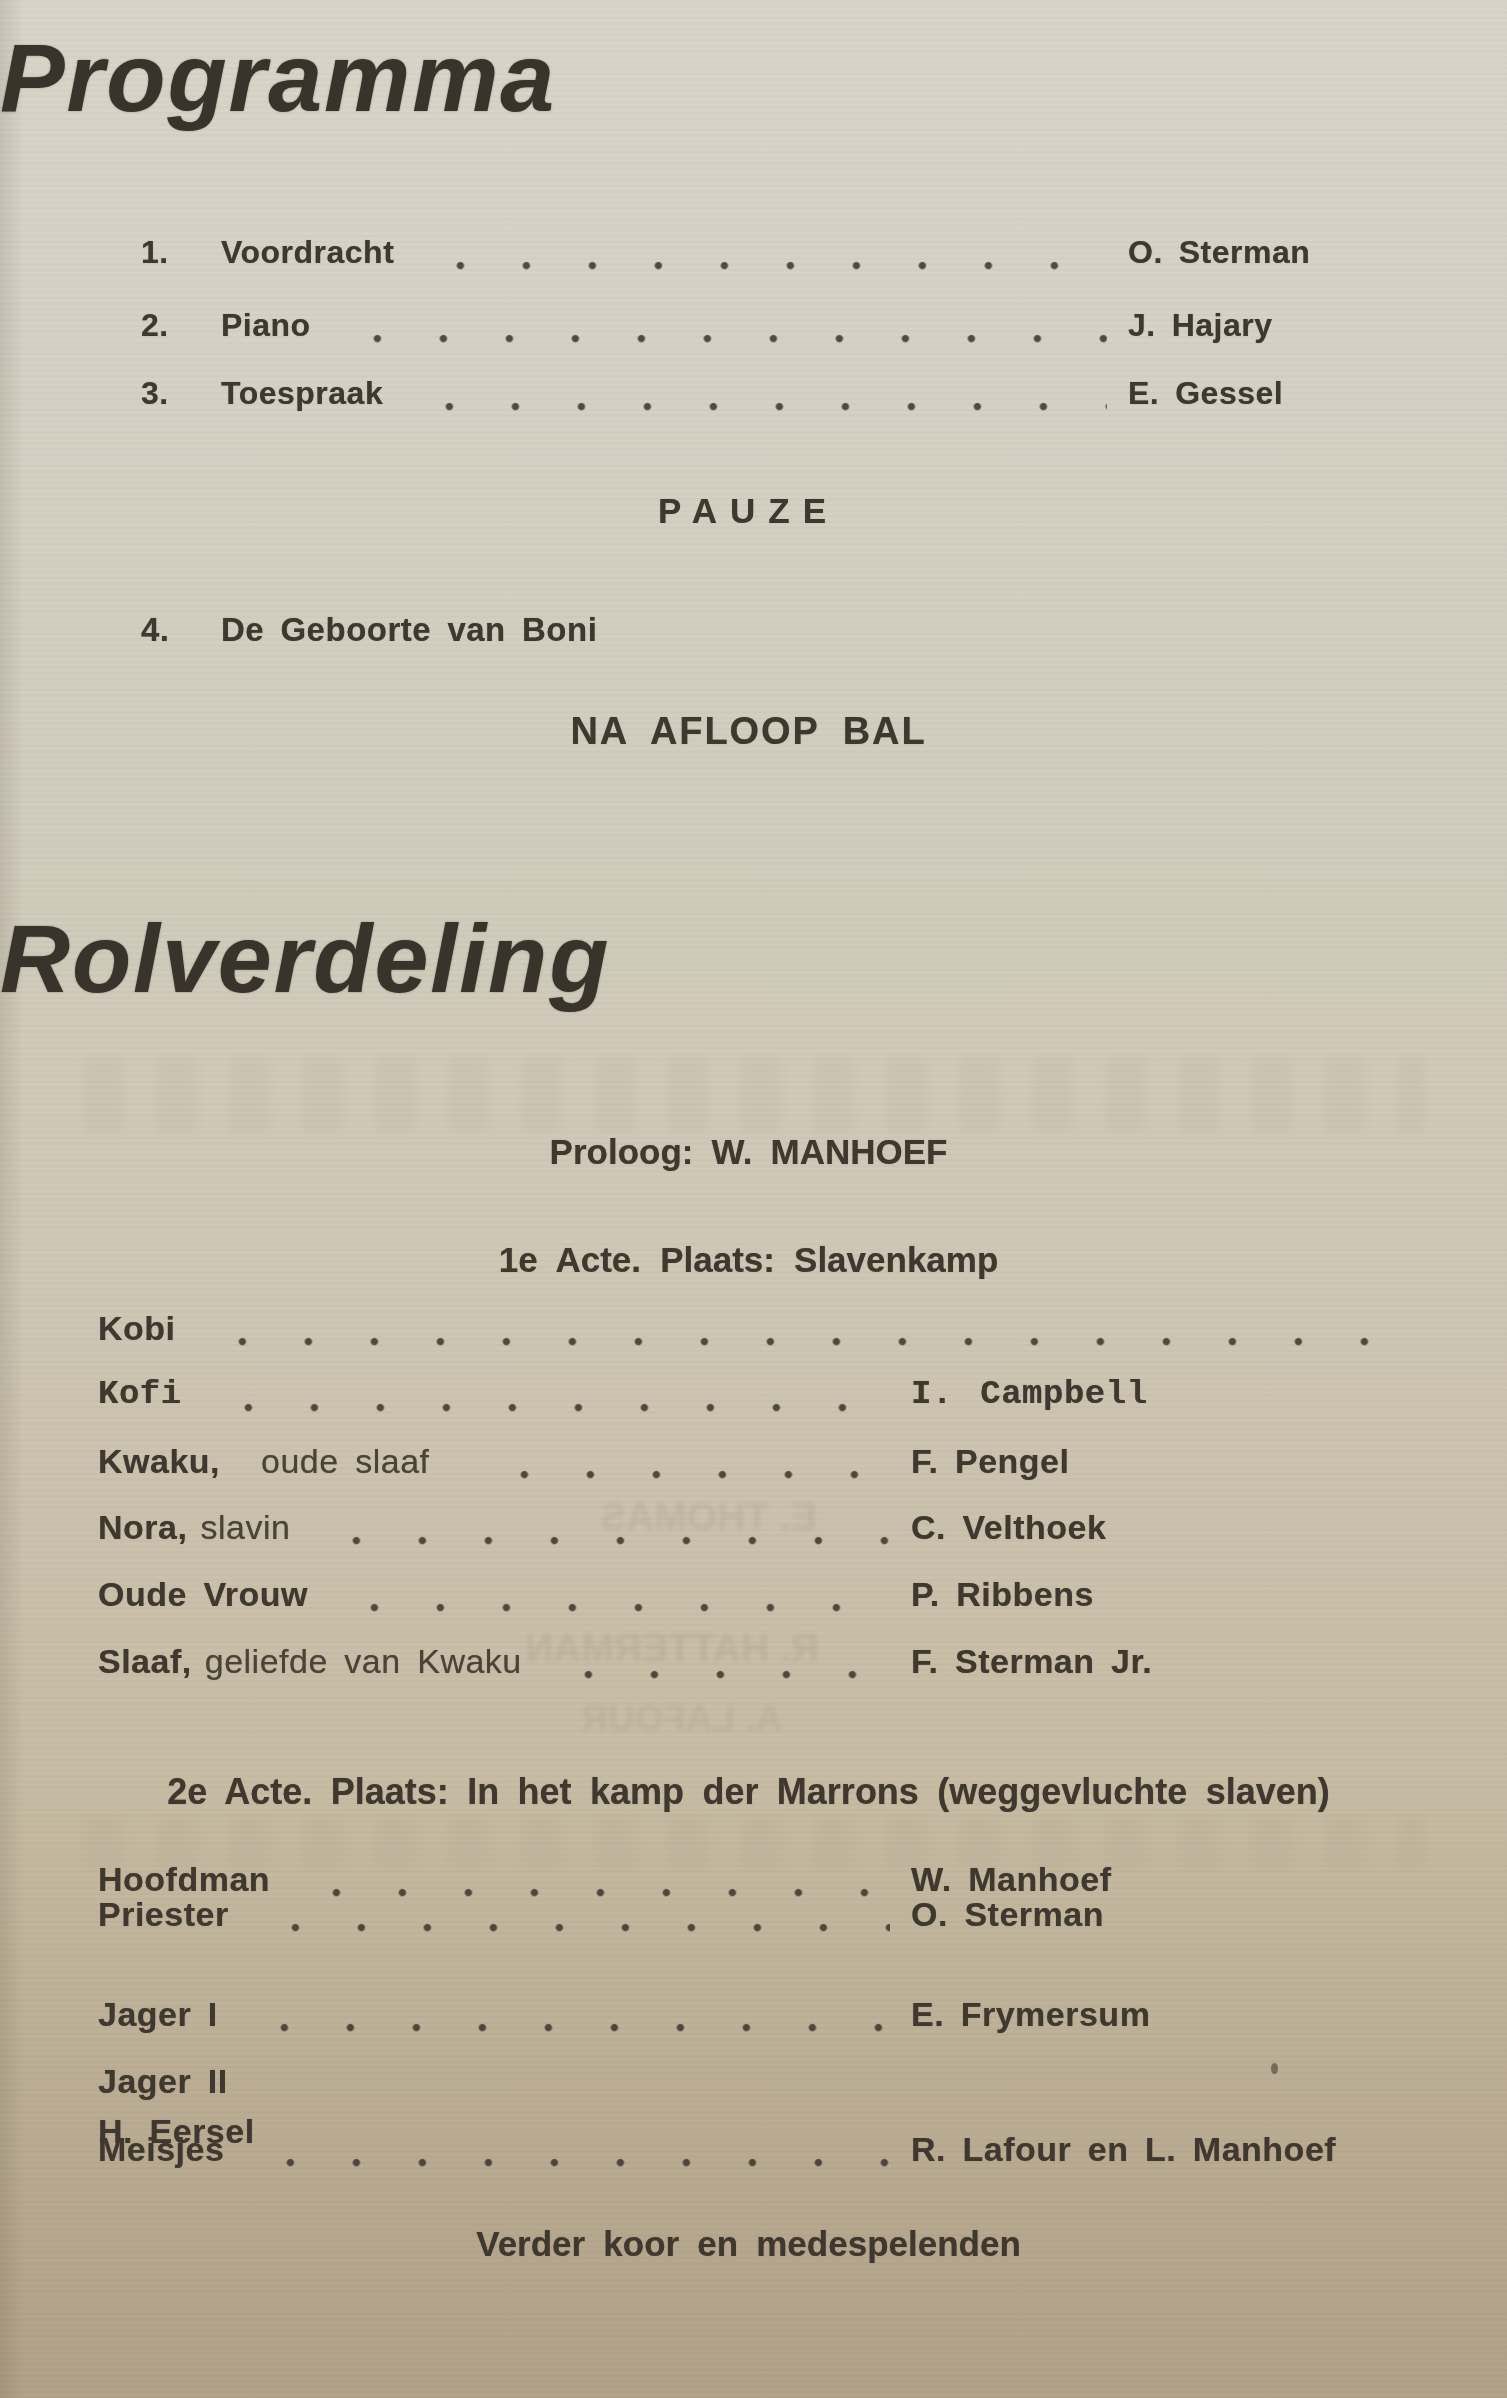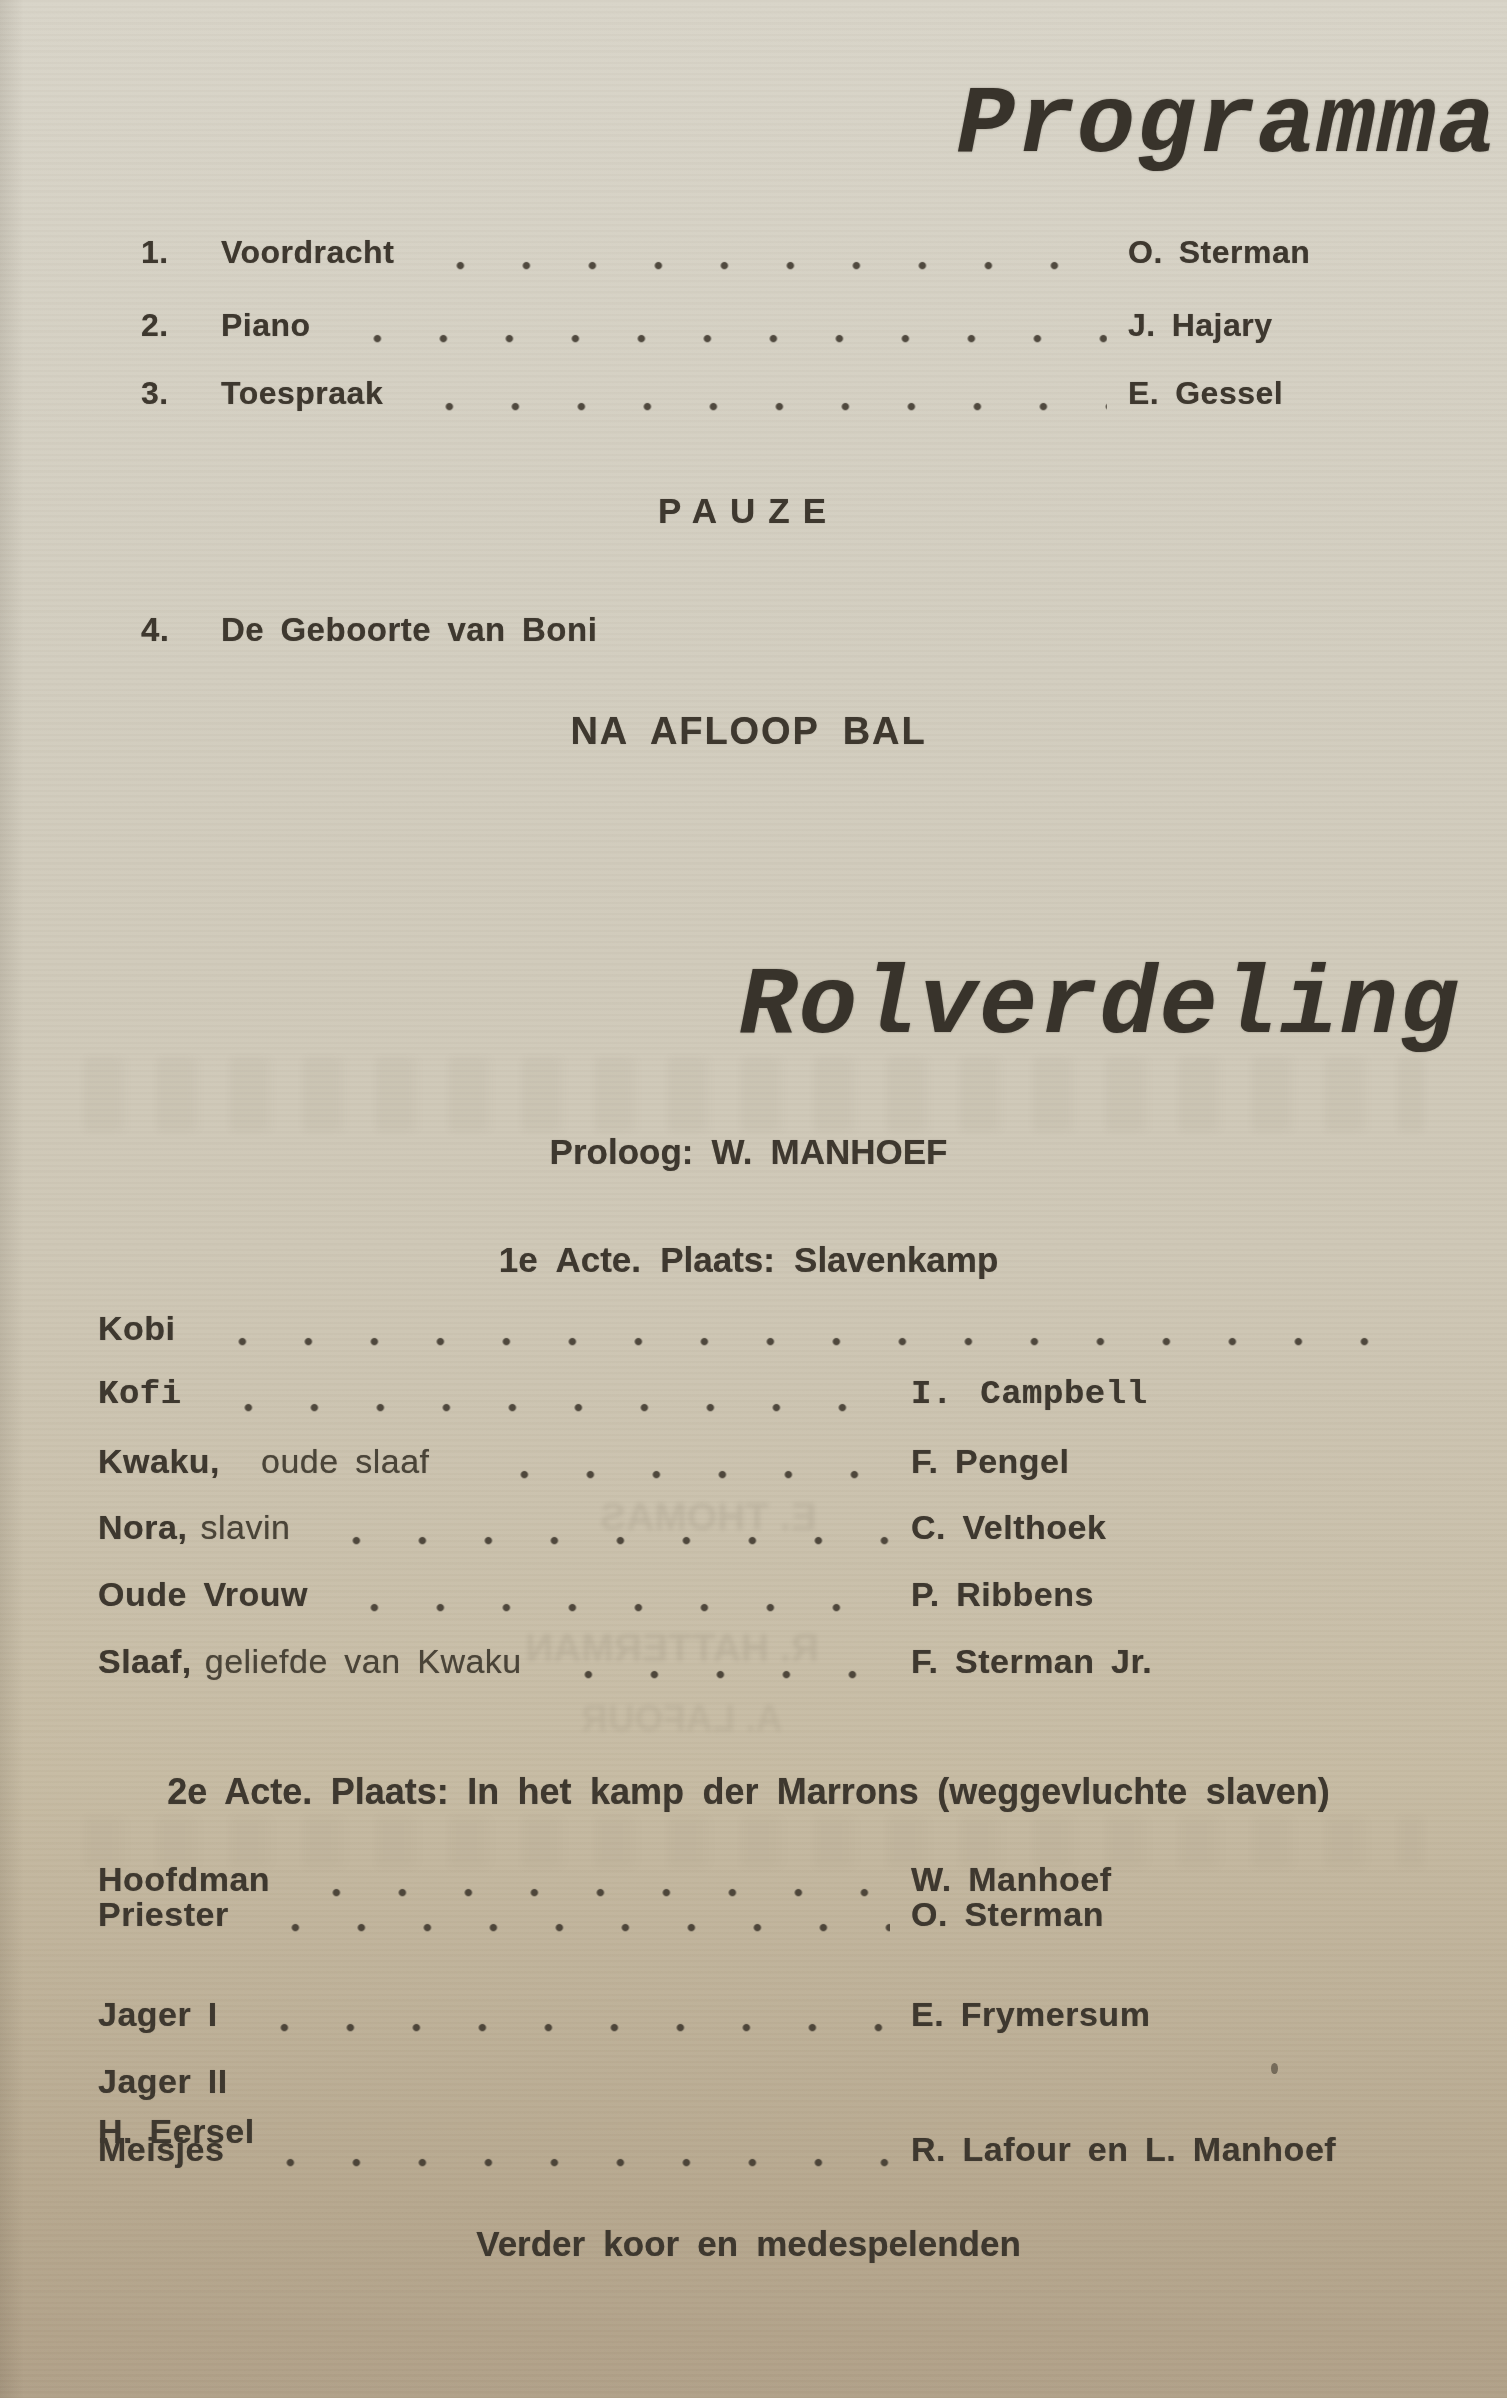--- a/index.html
+++ b/index.html
@@ -10,28 +10,27 @@
     font-family:"Liberation Sans",sans-serif;
     background:
       linear-gradient(90deg, rgba(40,30,18,.10) 0px, rgba(40,30,18,0) 24px),
       repeating-linear-gradient(180deg, rgba(90,75,55,.025) 0px, rgba(90,75,55,.025) 1.9px, rgba(255,255,250,.02) 2.8px, rgba(255,255,250,.02) 5.6px),
       linear-gradient(180deg,#d8d4c8 0%, #d2cdbf 28%, #cec7b6 52%, #c6bba3 74%, #b6a78e 92%, #b0a088 100%);
     color:#3e382f;
   }
   .ink{ text-shadow:0 0 0.9px rgba(62,56,47,.55); }
   
   .script-title{
-    position:absolute;left:0;right:9.4px;text-align:right;
-    font-family:Liberation Mono, monospace;
+    position:absolute;left:0;right:9.4px;text-align:left;
+    font-family:Liberation Sans, sans-serif;
     font-style:italic;font-weight:bold;
     font-size:97px;line-height:1.25;
     letter-spacing:1.9px;
     color:#38332b;
     text-shadow:0 0 1.9px rgba(56,51,43,.45);
-    margin-top:48px;
   }
   
   .row{
     position:absolute;display:flex;align-items:flex-start;height:49px;
     font-size:32px;line-height:41px;letter-spacing:0.5px;word-spacing:6.6px;
   }
   .row .num{width:80px;font-weight:bold;}
   .row .label{font-weight:bold;white-space:nowrap;}
   .row .desc{font-weight:normal;color:#4a4438;margin-left:13px;white-space:nowrap;}
   .leader{

